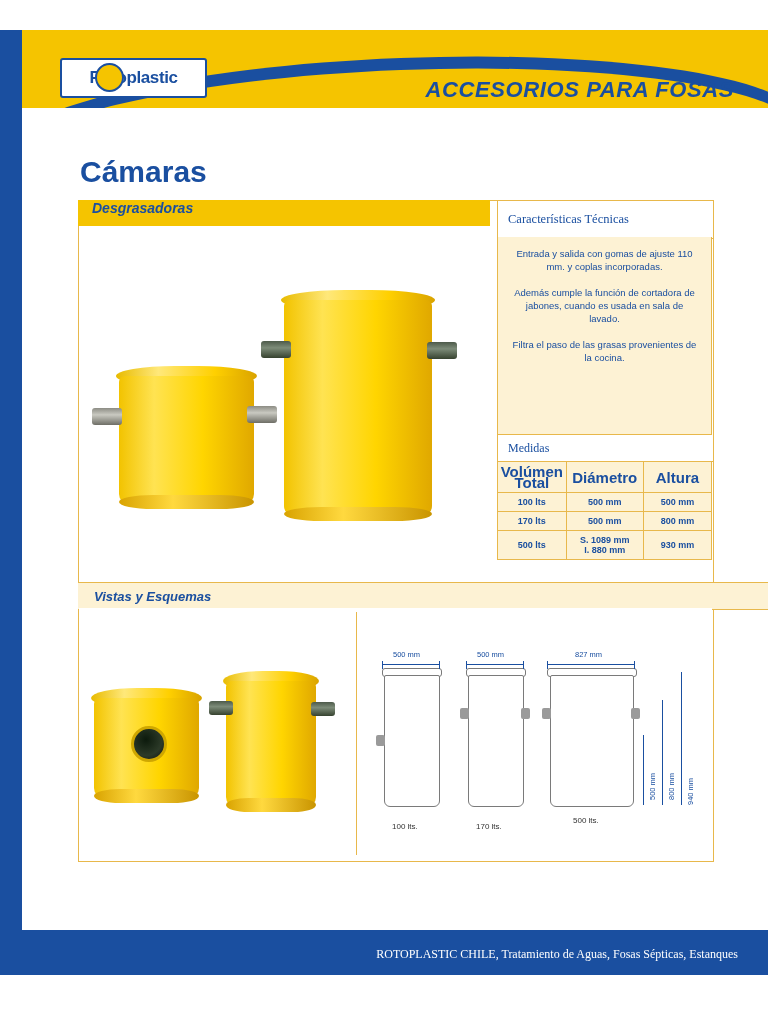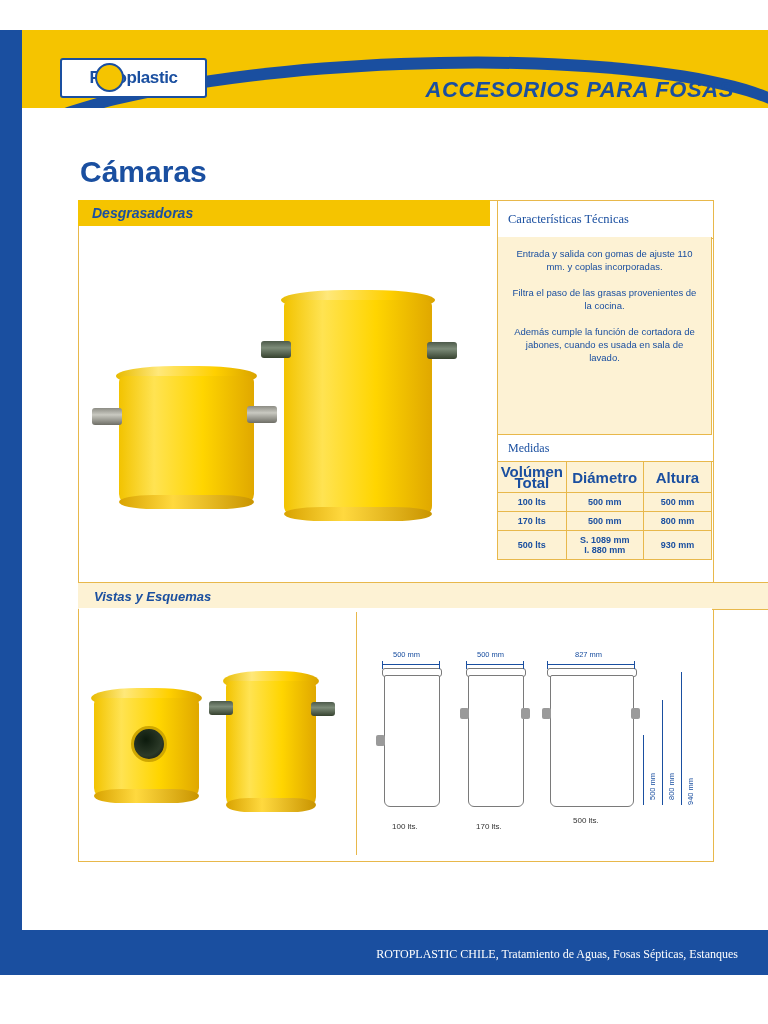--- a/index.html
+++ b/index.html
@@ -65,21 +65,21 @@
   
   .content-frame{
     position:absolute;left:78px;top:200px;width:634px;height:660px;
     border:1px solid #e8b84b;
     background:#ffffff;
   }
   
   .bar-desg{
     position:absolute;left:78px;top:200px;width:412px;height:26px;
     background:#f5c400;
-    display:flex;align-items:center;
+    display:flex;align-items:flex-start;
   }
   .bar-desg span{
     margin-left:14px;color:#1a4fa0;font-style:italic;font-weight:bold;font-size:14px;
   }
   
   .tech-box{
     position:absolute;left:497px;top:200px;width:215px;height:37px;
     border:1px solid #e8b84b;background:#ffffff;
     display:flex;align-items:center;
   }
@@ -255,22 +255,22 @@
     </div>
     <div class="pipe dark" style="left:182px;top:115px;"></div>
     <div class="pipe dark" style="left:348px;top:116px;"></div>
   </div>
 
   <div class="tech-box">
     <span>Características Técnicas</span>
   </div>
   <div class="tech-body">
     <p>Entrada y salida con gomas de ajuste 110 mm. y coplas incorporadas.</p>
+    <p>Además cumple la función de cortadora de jabones, cuando es usada en sala de lavado.</p>
     <p>Filtra el paso de las grasas provenientes de la cocina.</p>
-    <p>Además cumple la función de cortadora de jabones, cuando es usada en sala de lavado.</p>
   </div>
 
   <div class="medidas-head">
     <span>Medidas</span>
   </div>
   <table class="medidas-table">
     <tbody>
         <tr>
       <th>Volúmen Total</th>
       <th>Diámetro</th>

